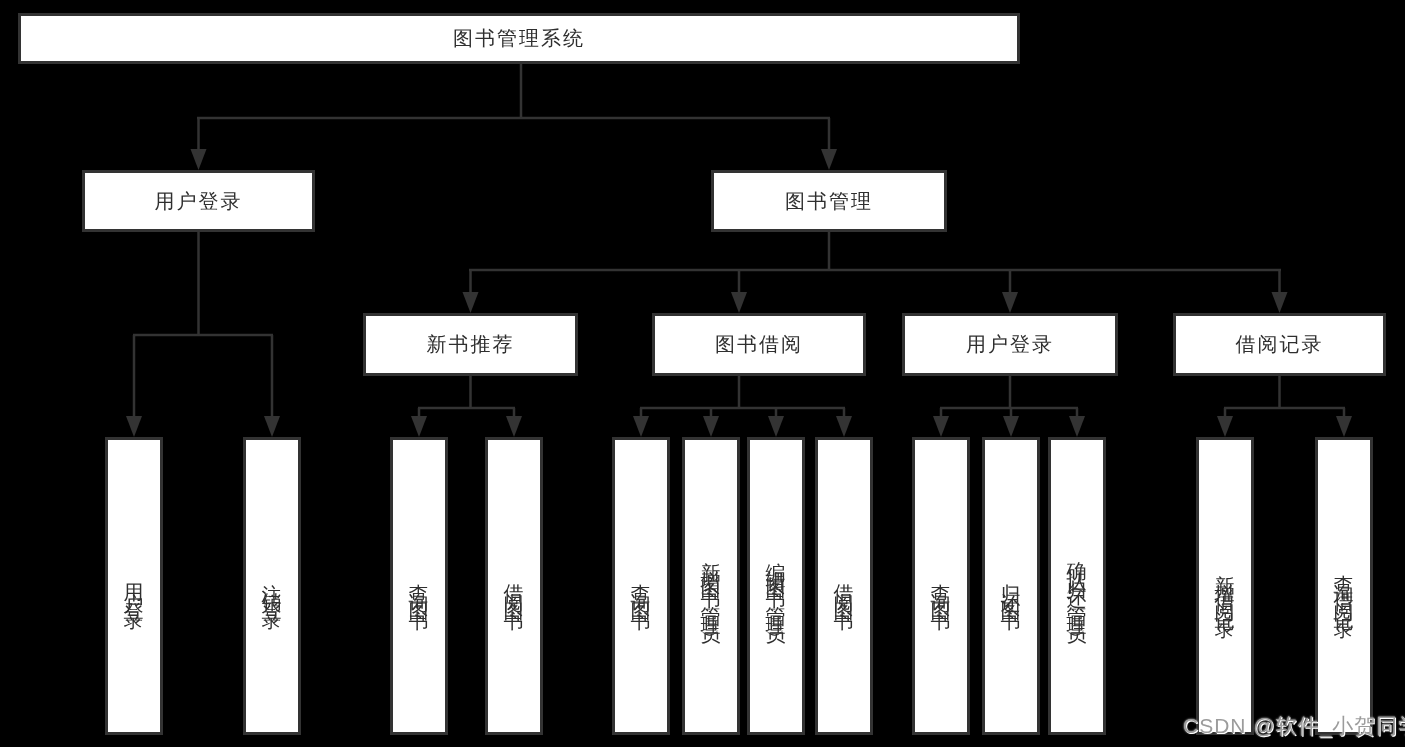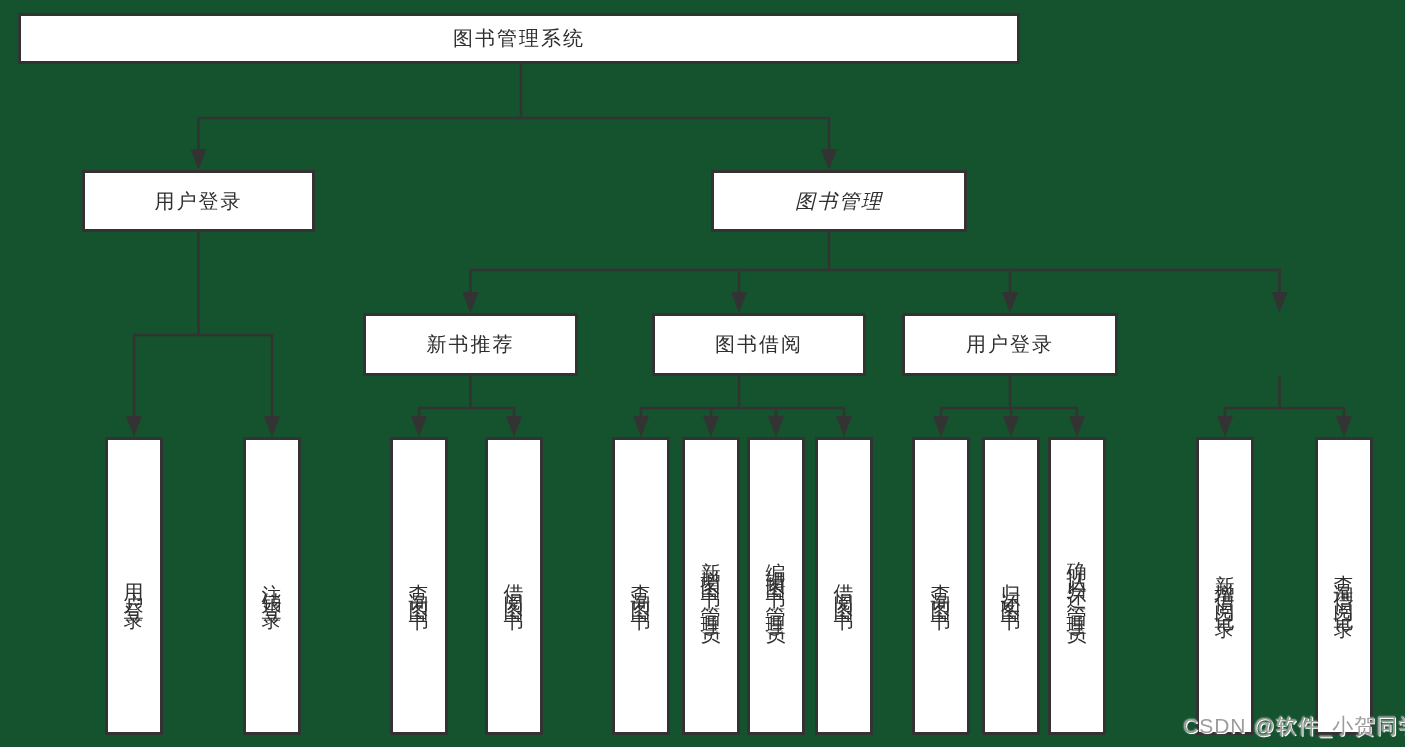--- a/index.html
+++ b/index.html
@@ -4,21 +4,21 @@
 <style>
   html, body {
     margin: 0;
     padding: 0;
     background: #ffffff;
   }
   .canvas {
     position: relative;
     width: 1405px;
     height: 747px;
-    background: #14532d;
+    background: #000000;
     font-family: "Liberation Sans", "DejaVu Sans", sans-serif;
     color: #2f2f2f;
     overflow: hidden;
   }
   .svg-layer {
     position: absolute;
     left: 0; top: 0;
     width: 1405px;
     height: 747px;
     pointer-events: none;
@@ -115,32 +115,35 @@
     </g>
   </svg>
 
   <div class="node hlabel root-box">
     <span>图书管理系统</span>
   </div>
 
   <div class="node hlabel lvl2" style="left:82px; width:233px;">
     <span>用户登录</span>
   </div>
-  <div class="node hlabel lvl2" style="left:711px; width:256px;font-style:italic;">
+  <div class="node hlabel lvl2" style="left:711px; width:236px;">
     <span>图书管理</span>
   </div>
 
   <div class="node hlabel lvl3" style="left:363px; width:215px;">
     <span>新书推荐</span>
   </div>
   <div class="node hlabel lvl3" style="left:652px; width:214px;">
     <span>图书借阅</span>
   </div>
   <div class="node hlabel lvl3" style="left:902px; width:216px;">
     <span>用户登录</span>
+  </div>
+  <div class="node hlabel lvl3" style="left:1173px; width:213px;">
+    <span>借阅记录</span>
   </div>
 
   <div class="node leaf" style="left:105px;">
     <span class="vtext">用户登录</span>
   </div>
   <div class="node leaf" style="left:243px;">
     <span class="vtext">注销登录</span>
   </div>
   <div class="node leaf" style="left:390px;">
     <span class="vtext">查询图书</span>

